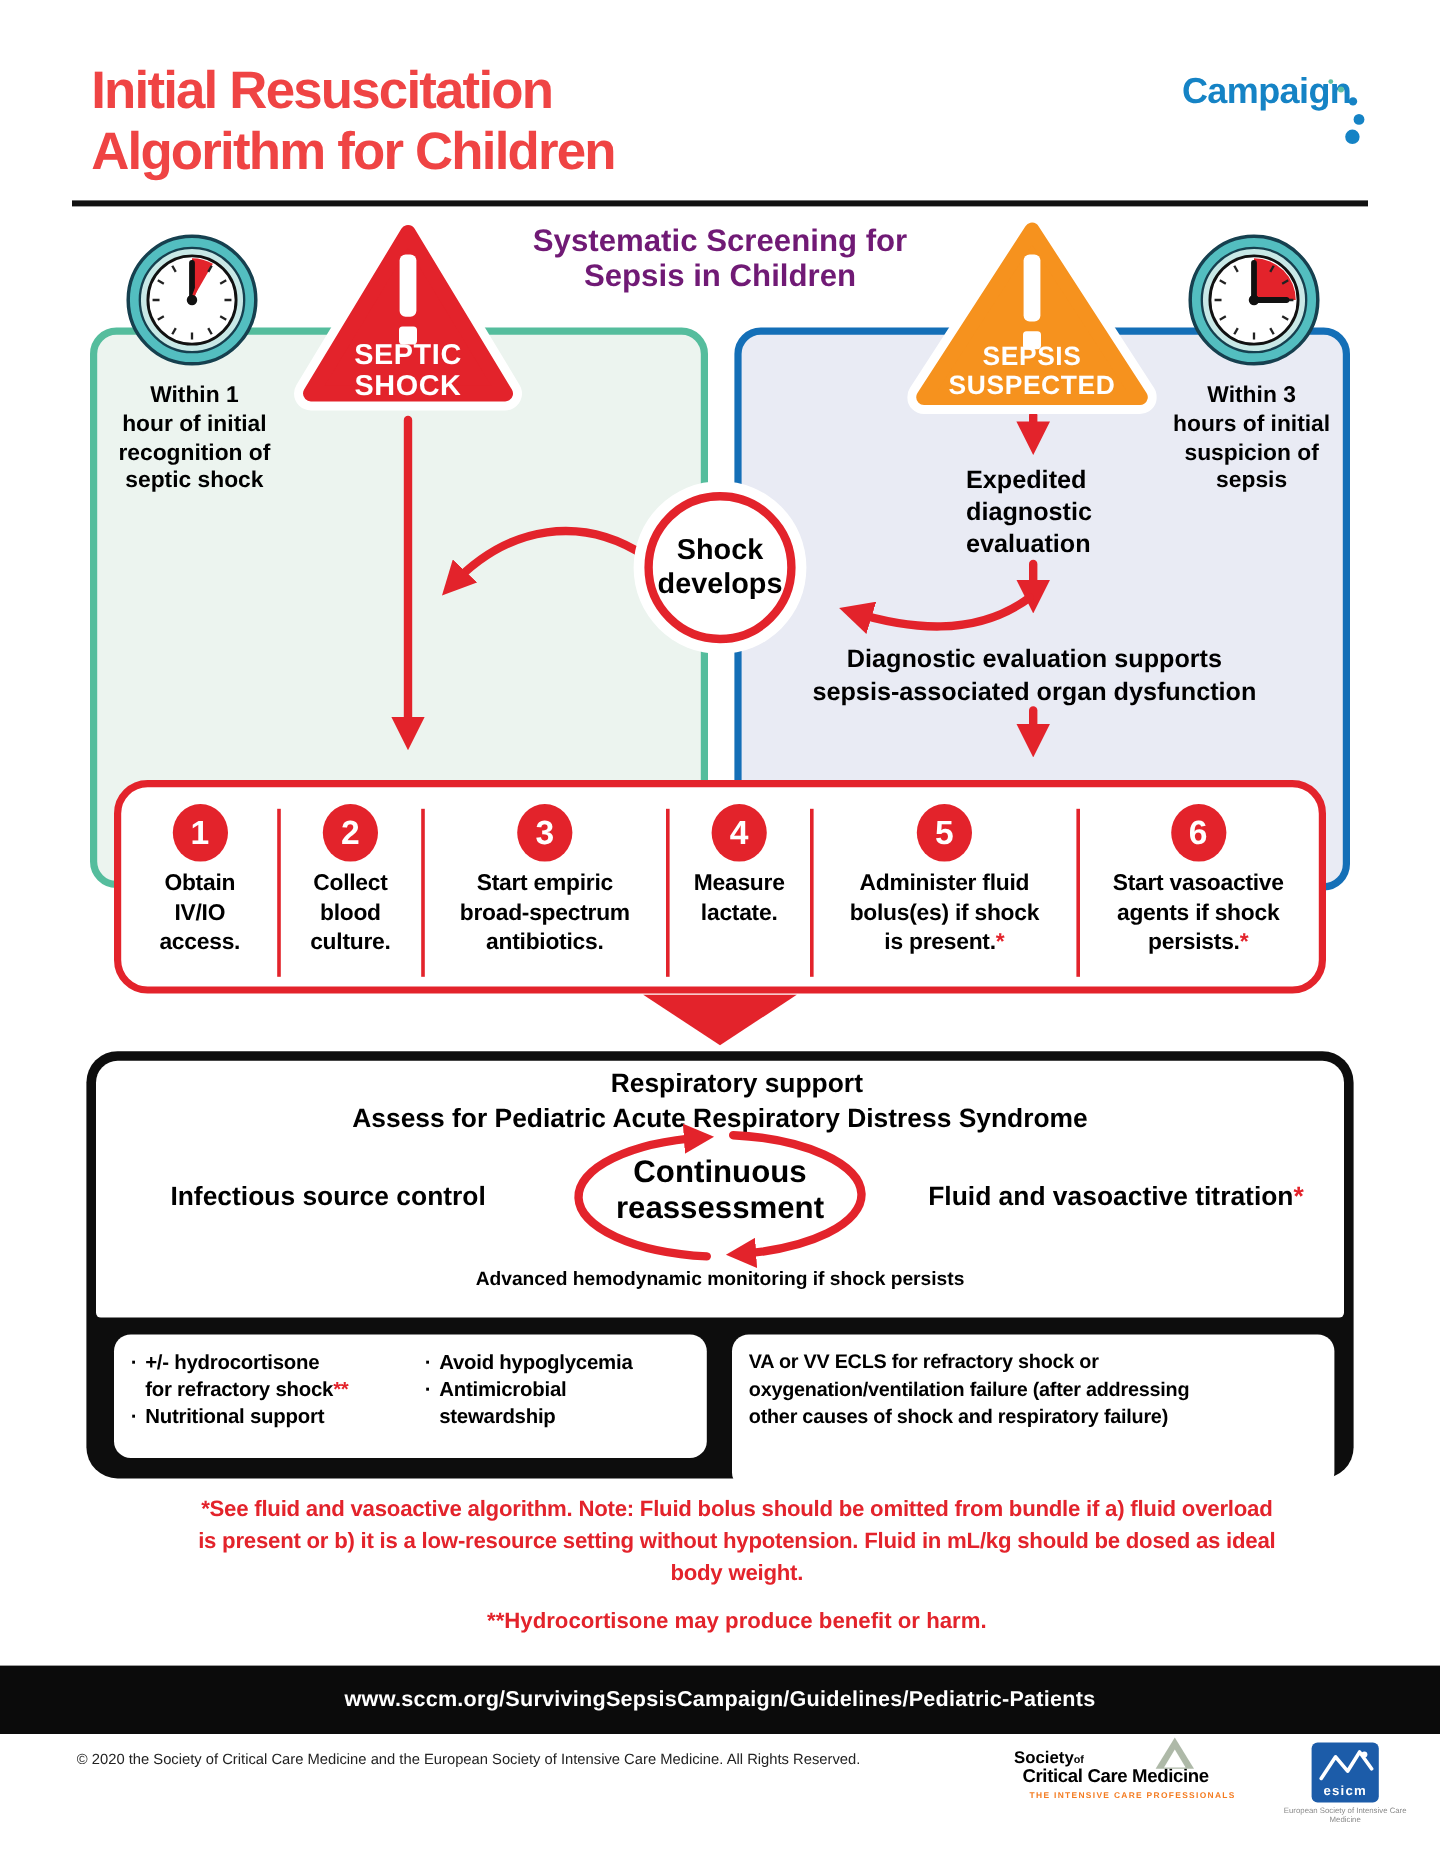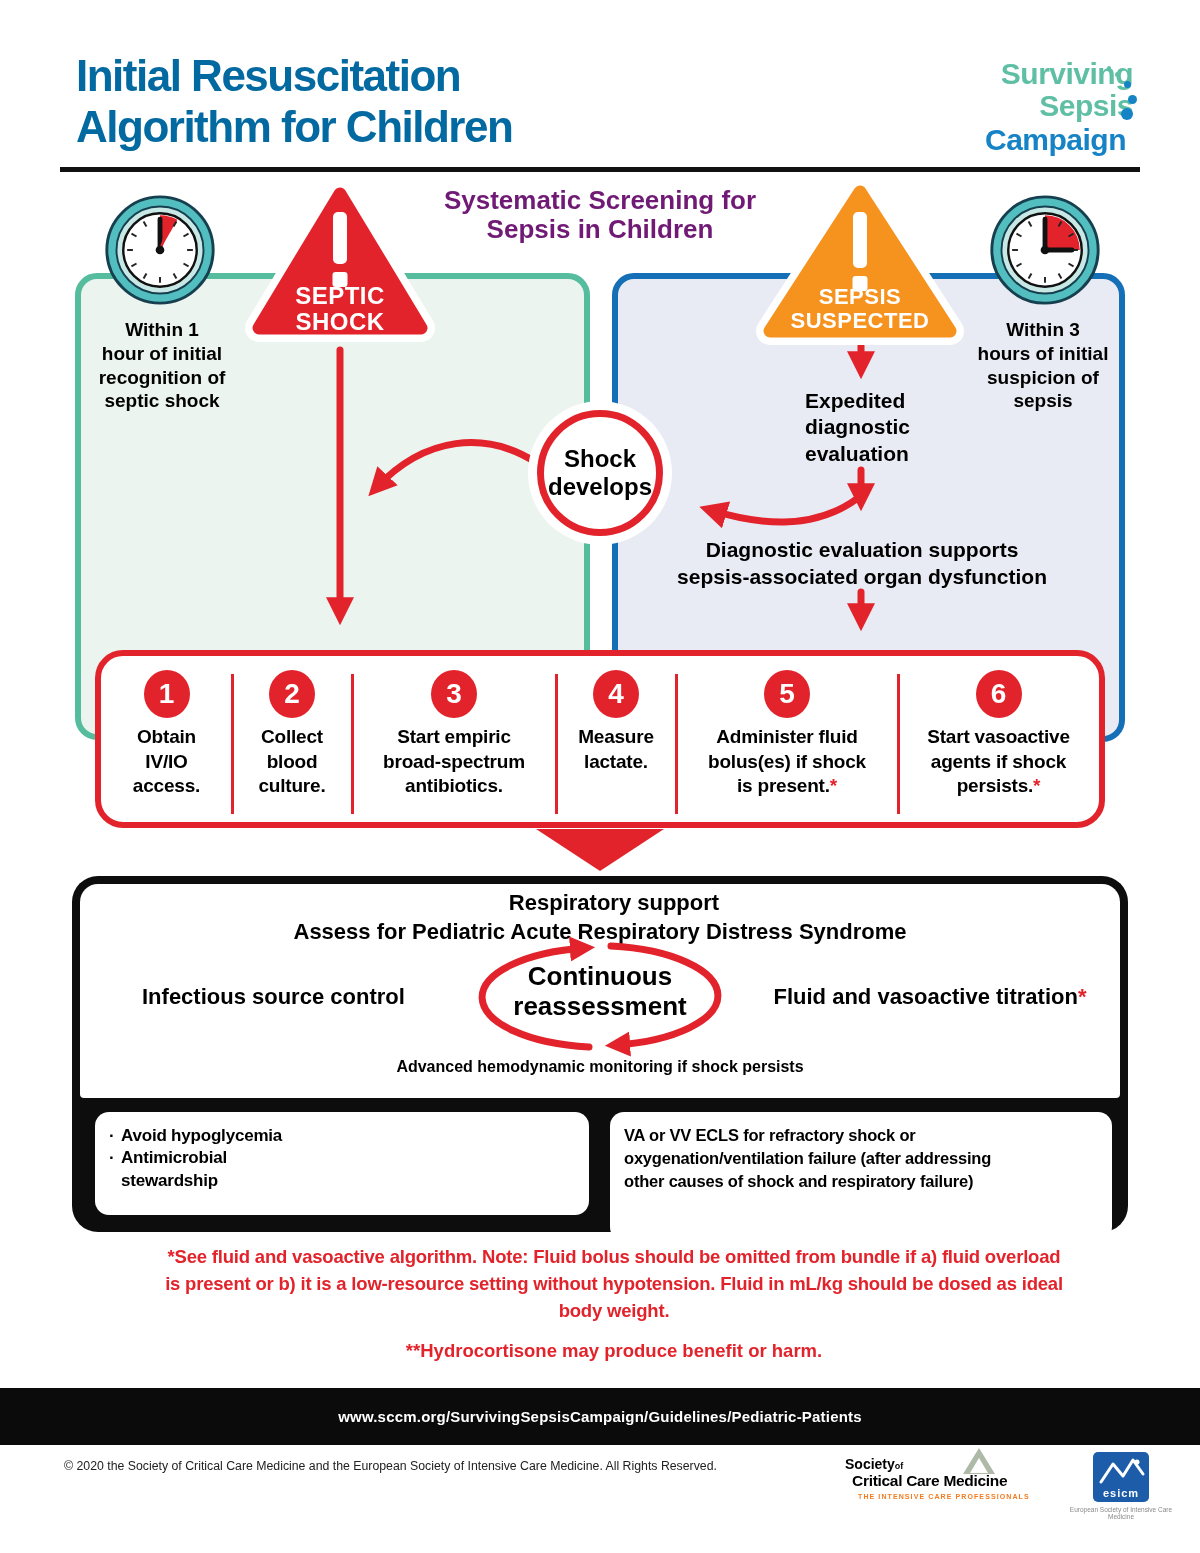--- a/index.html
+++ b/index.html
@@ -6,21 +6,21 @@
   html,body { background:#ffffff; }
   .page {
     position:relative; width:1200px; height:1553px; background:#fff; overflow:hidden;
     font-family:"Liberation Sans","DejaVu Sans",sans-serif; color:#000;
   }
   .abs { position:absolute; }
   .pre { white-space:pre-line; }
   .red-t { color:#E3232B; }
 
   
-  .title { left:76px; top:50px; font-size:44px; line-height:1.17; font-weight:700; letter-spacing:-1.5px; color:#0369a1; }
+  .title { left:76px; top:50px; font-size:44px; line-height:1.17; font-weight:700; letter-spacing:-1.5px; color:#ef4444; }
   .logo { left:905px; top:58px; width:228px; text-align:right; line-height:1.05; }
   .logo-top { color:#5FBFA4; font-size:30px; font-weight:700; letter-spacing:-0.5px; }
   .logo-bottom { color:#1583C5; font-size:30px; font-weight:700; letter-spacing:-0.5px; margin-top:3px; margin-right:7px; }
   .dot { position:absolute; border-radius:50%; }
   .rule { left:60px; top:167px; width:1080px; height:5px; background:#111; }
 
   .screening-heading { left:420px; top:186px; width:360px; text-align:center;
     color:#701a75; font-size:26px; font-weight:700; line-height:1.12; }
 
   
@@ -81,21 +81,21 @@
     font-weight:700; font-size:16.5px; line-height:1.38; letter-spacing:-0.2px; }
 
   
   .footnotes { left:64px; top:1244px; width:1100px; color:#E3232B; font-weight:700;text-align:center; }
   .fn1 { font-size:18.5px; line-height:1.45; letter-spacing:-0.2px; }
   .fn2 { font-size:18.5px; margin-top:16px; }
 
   
   .urlbar { left:0; top:1388px; width:1200px; height:57px; background:#0b0b0b;
     display:flex; align-items:center; justify-content:center; }
-  .urlbar span { color:#fff; font-weight:700; font-size:15px; letter-spacing:0.2px; }
+  .urlbar span { color:#fff; font-weight:700; font-size:18px; letter-spacing:0.2px; }
   .copyright { left:64px; top:1459px; font-size:12.3px; color:#222; }
 
   .sccm { left:845px; top:1456px; width:200px; }
   .sccm-l1 { font-size:14px; font-weight:700; }
   .sccm-l1 .of { font-size:9px; font-weight:700; }
   .sccm-l2 { font-size:15.5px; font-weight:700; margin-left:7px; letter-spacing:-0.3px; }
   .sccm-tag { margin-left:13px; margin-top:3px; font-size:7px; font-weight:700; color:#F47B20; letter-spacing:1.1px; }
   .sccm-triangle { left:963px; top:1448px; width:0; height:0;
     border-left:16px solid transparent; border-right:16px solid transparent;
     border-bottom:26px solid #AEB9A8; }
@@ -109,21 +109,20 @@
   .esicm-caption { margin-top:4px; font-size:6.5px; color:#8a8a8a; }
 </style>
 </head>
 <body>
 
 <div class="page">
 
   <h1 class="abs title pre">Initial Resuscitation
 Algorithm for Children</h1>
   <div class="abs logo">
-    <div class="logo-top">Surviving Sepsis</div>
     <div class="logo-bottom">Campaign</div>
   </div>
   <span class="abs dot" style="left:1107px;top:66px;width:4px;height:4px;background:#5FBFA4;"></span>
   <span class="abs dot" style="left:1115px;top:72px;width:5px;height:5px;background:#5FBFA4;"></span>
   <span class="abs dot" style="left:1124px;top:81px;width:7px;height:7px;background:#1583C5;"></span>
   <span class="abs dot" style="left:1128px;top:95px;width:9px;height:9px;background:#1583C5;"></span>
   <span class="abs dot" style="left:1121px;top:108px;width:12px;height:12px;background:#1583C5;"></span>
   <div class="abs rule"></div>
 
   <div class="abs screening-heading pre">Systematic Screening for
@@ -289,20 +288,31 @@
       </g>
     </svg>
     <div class="abs cycle-text pre">Continuous
 reassessment</div>
     <div class="abs mgmt-right-label">
       <span>Fluid and vasoactive titration</span><span class="red-t">*</span>
     </div>
     <div class="abs mgmt-bottom">Advanced hemodynamic monitoring if shock persists</div>
 
     <div class="abs band-box band-left">
+      <div class="band-col band-col1">
+        <div class="li">
+            <span class="bullet"></span>
+            <div><span class="pre">+/- hydrocortisone
+for refractory shock</span><span class="red-t">**</span></div>
+          </div>
+        <div class="li">
+            <span class="bullet"></span>
+            <div><span class="pre">Nutritional support</span><span class="red-t"></span></div>
+          </div>
+      </div>
       <div class="band-col band-col2">
         <div class="li">
             <span class="bullet"></span>
             <div><span class="pre">Avoid hypoglycemia</span></div>
           </div>
         <div class="li">
             <span class="bullet"></span>
             <div><span class="pre">Antimicrobial
 stewardship</span></div>
           </div>

